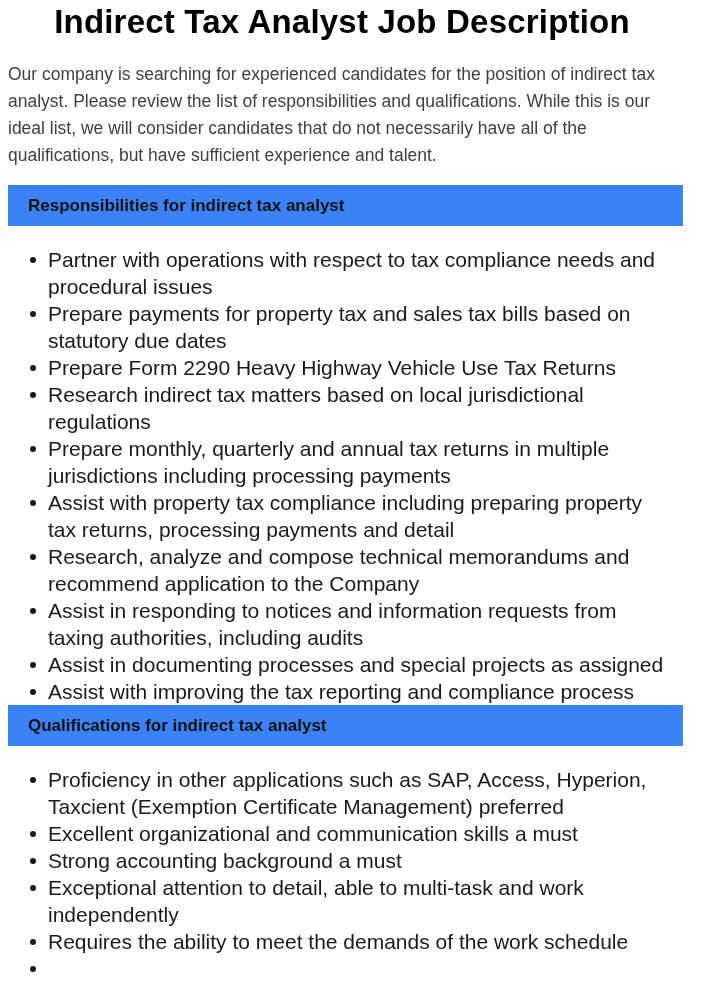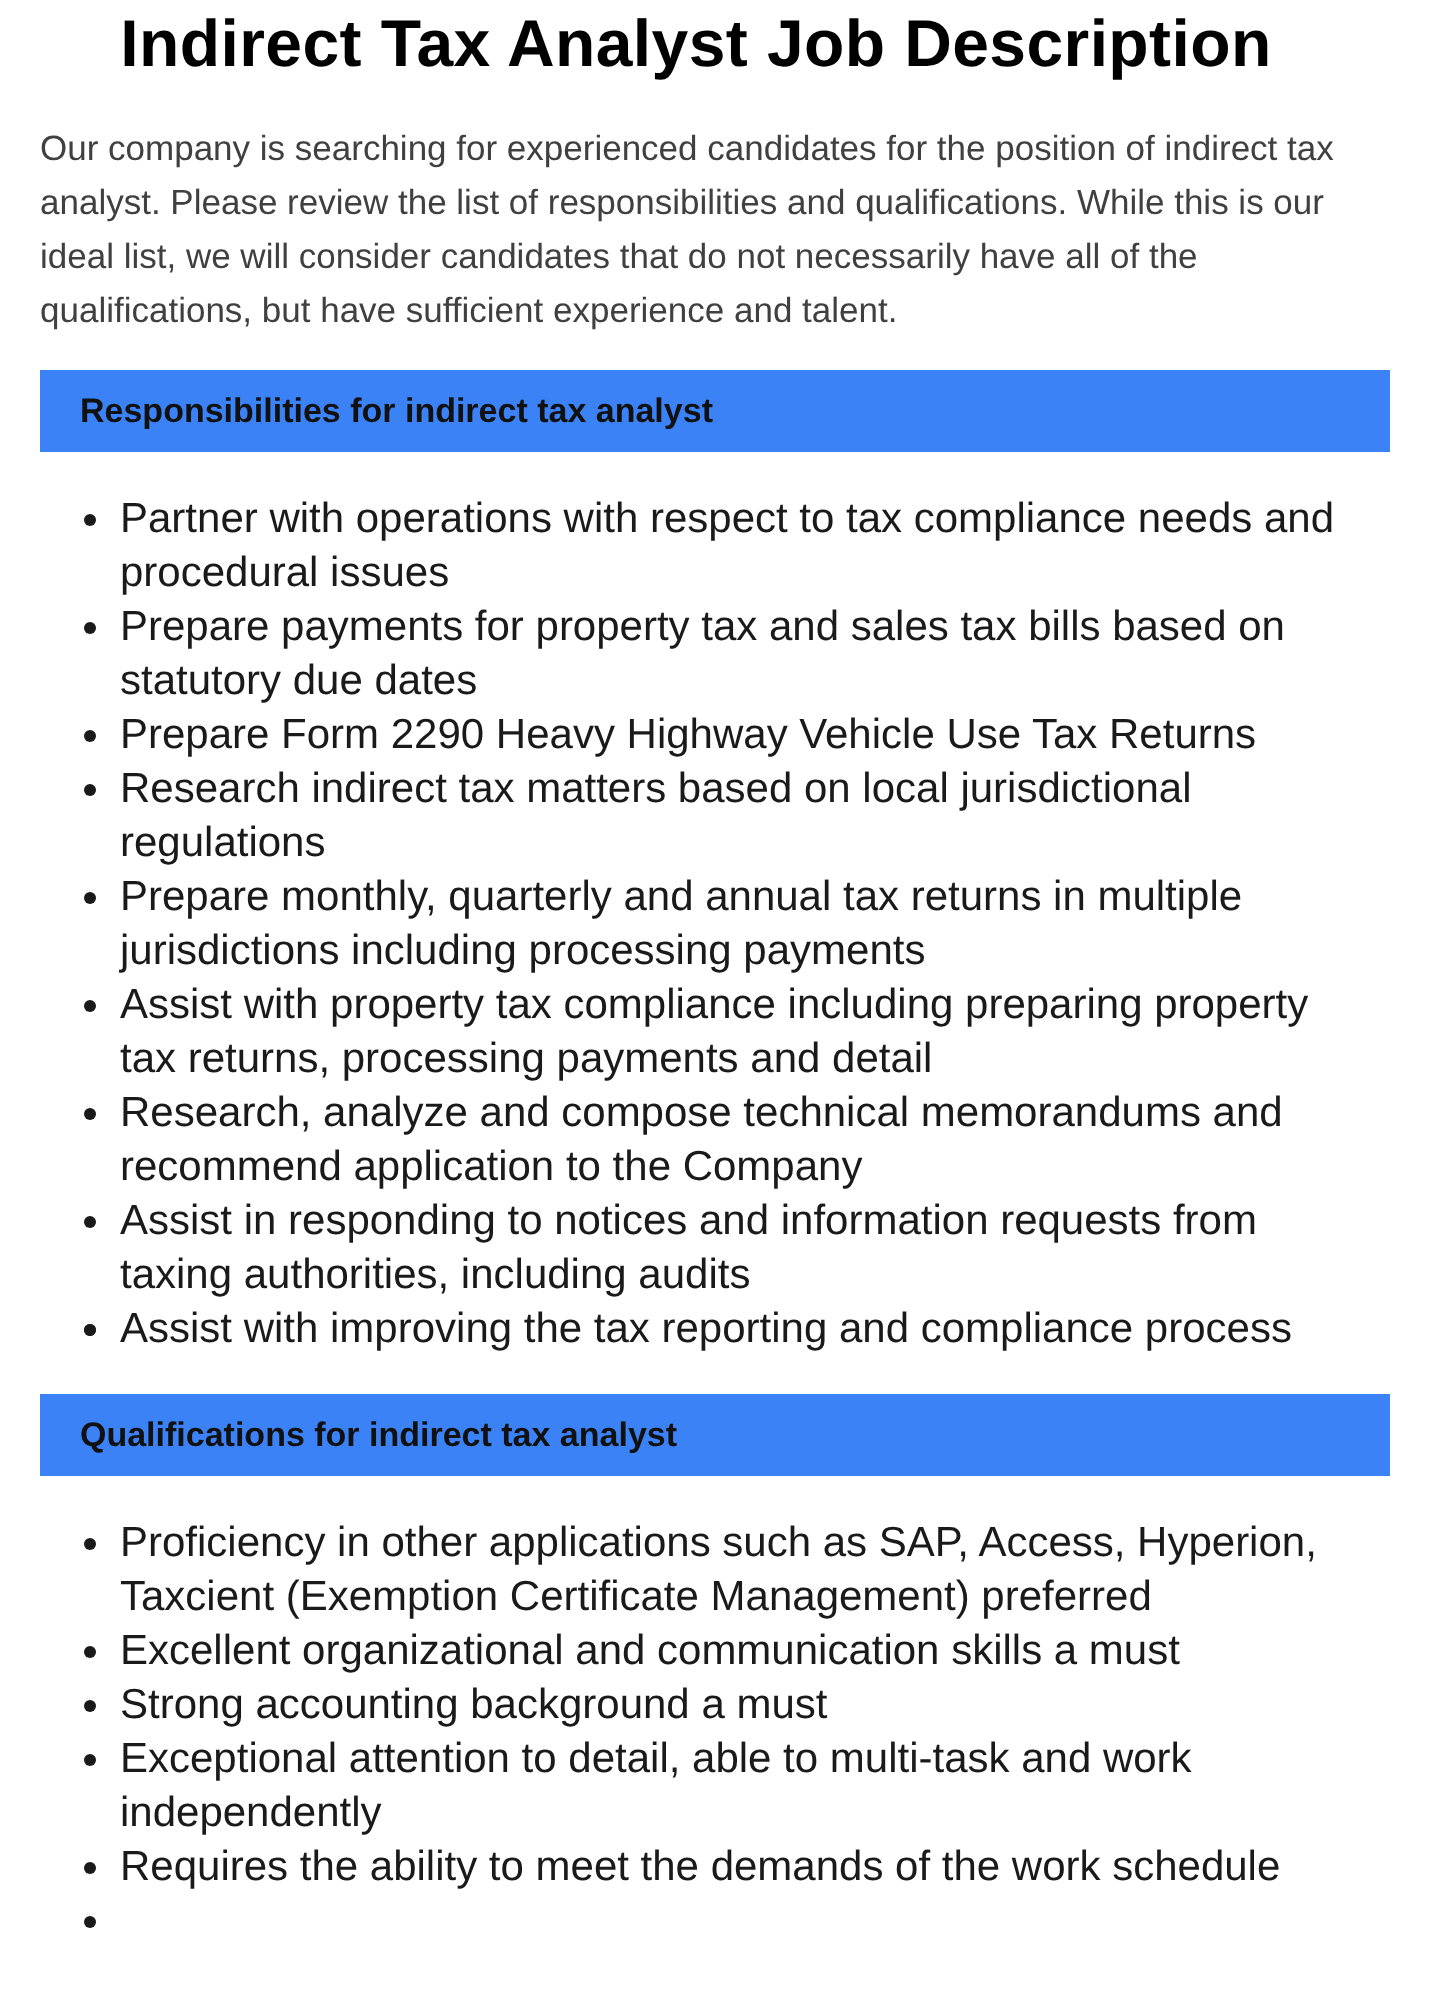--- a/index.html
+++ b/index.html
@@ -8,21 +8,21 @@
       background: #ffffff;
     }
     body {
       width: 720px;
       height: 1003px;
       overflow: hidden;
       font-family: "Liberation Sans", "DejaVu Sans", sans-serif;
       color: #1a1a1a;
     }
     .page {
-      padding: 0 20px 0 20px;
+      padding: 0 20px 0 8px;
       box-sizing: border-box;
       width: 696px;
     }
     .title {
       margin: 0;
       padding-top: 2px;
       height: 44px;
       font-size: 33px;
       font-weight: bold;
       text-align: center;
@@ -46,21 +46,20 @@
       font-size: 17px;
       font-weight: bold;
       color: #111111;
       width: 675px;
       box-sizing: border-box;
     }
     .section-header.resp {
       margin-top: 16px;
     }
     .section-header.qual {
-      margin-top: 19px;
     }
     ul.items {
       list-style: none;
       margin: 0;
       padding: 0;
     }
     ul.items.resp {
       margin-top: 20px;
     }
     ul.items.qual {
@@ -96,21 +95,21 @@
 
   <ul class="items resp">
     <li><span class="bullet"></span><span>Partner with operations with respect to tax compliance needs and procedural issues</span></li>
     <li><span class="bullet"></span><span>Prepare payments for property tax and sales tax bills based on statutory due dates</span></li>
     <li><span class="bullet"></span><span>Prepare Form 2290 Heavy Highway Vehicle Use Tax Returns</span></li>
     <li><span class="bullet"></span><span>Research indirect tax matters based on local jurisdictional regulations</span></li>
     <li><span class="bullet"></span><span>Prepare monthly, quarterly and annual tax returns in multiple jurisdictions including processing payments</span></li>
     <li><span class="bullet"></span><span>Assist with property tax compliance including preparing property tax returns, processing payments and detail</span></li>
     <li><span class="bullet"></span><span>Research, analyze and compose technical memorandums and recommend application to the Company</span></li>
     <li><span class="bullet"></span><span>Assist in responding to notices and information requests from taxing authorities, including audits</span></li>
-    <li><span class="bullet"></span></li>
+    <li><span class="bullet"></span><span>Assist in documenting processes and special projects as assigned</span></li>
     <li><span class="bullet"></span><span>Assist with improving the tax reporting and compliance process</span></li>
   </ul>
 
   <h2 class="section-header qual">Qualifications for indirect tax analyst</h2>
 
   <ul class="items qual">
     <li><span class="bullet"></span><span>Proficiency in other applications such as SAP, Access, Hyperion, Taxcient (Exemption Certificate Management) preferred</span></li>
     <li><span class="bullet"></span><span>Excellent organizational and communication skills a must</span></li>
     <li><span class="bullet"></span><span>Strong accounting background a must</span></li>
     <li><span class="bullet"></span><span>Exceptional attention to detail, able to multi-task and work independently</span></li>

